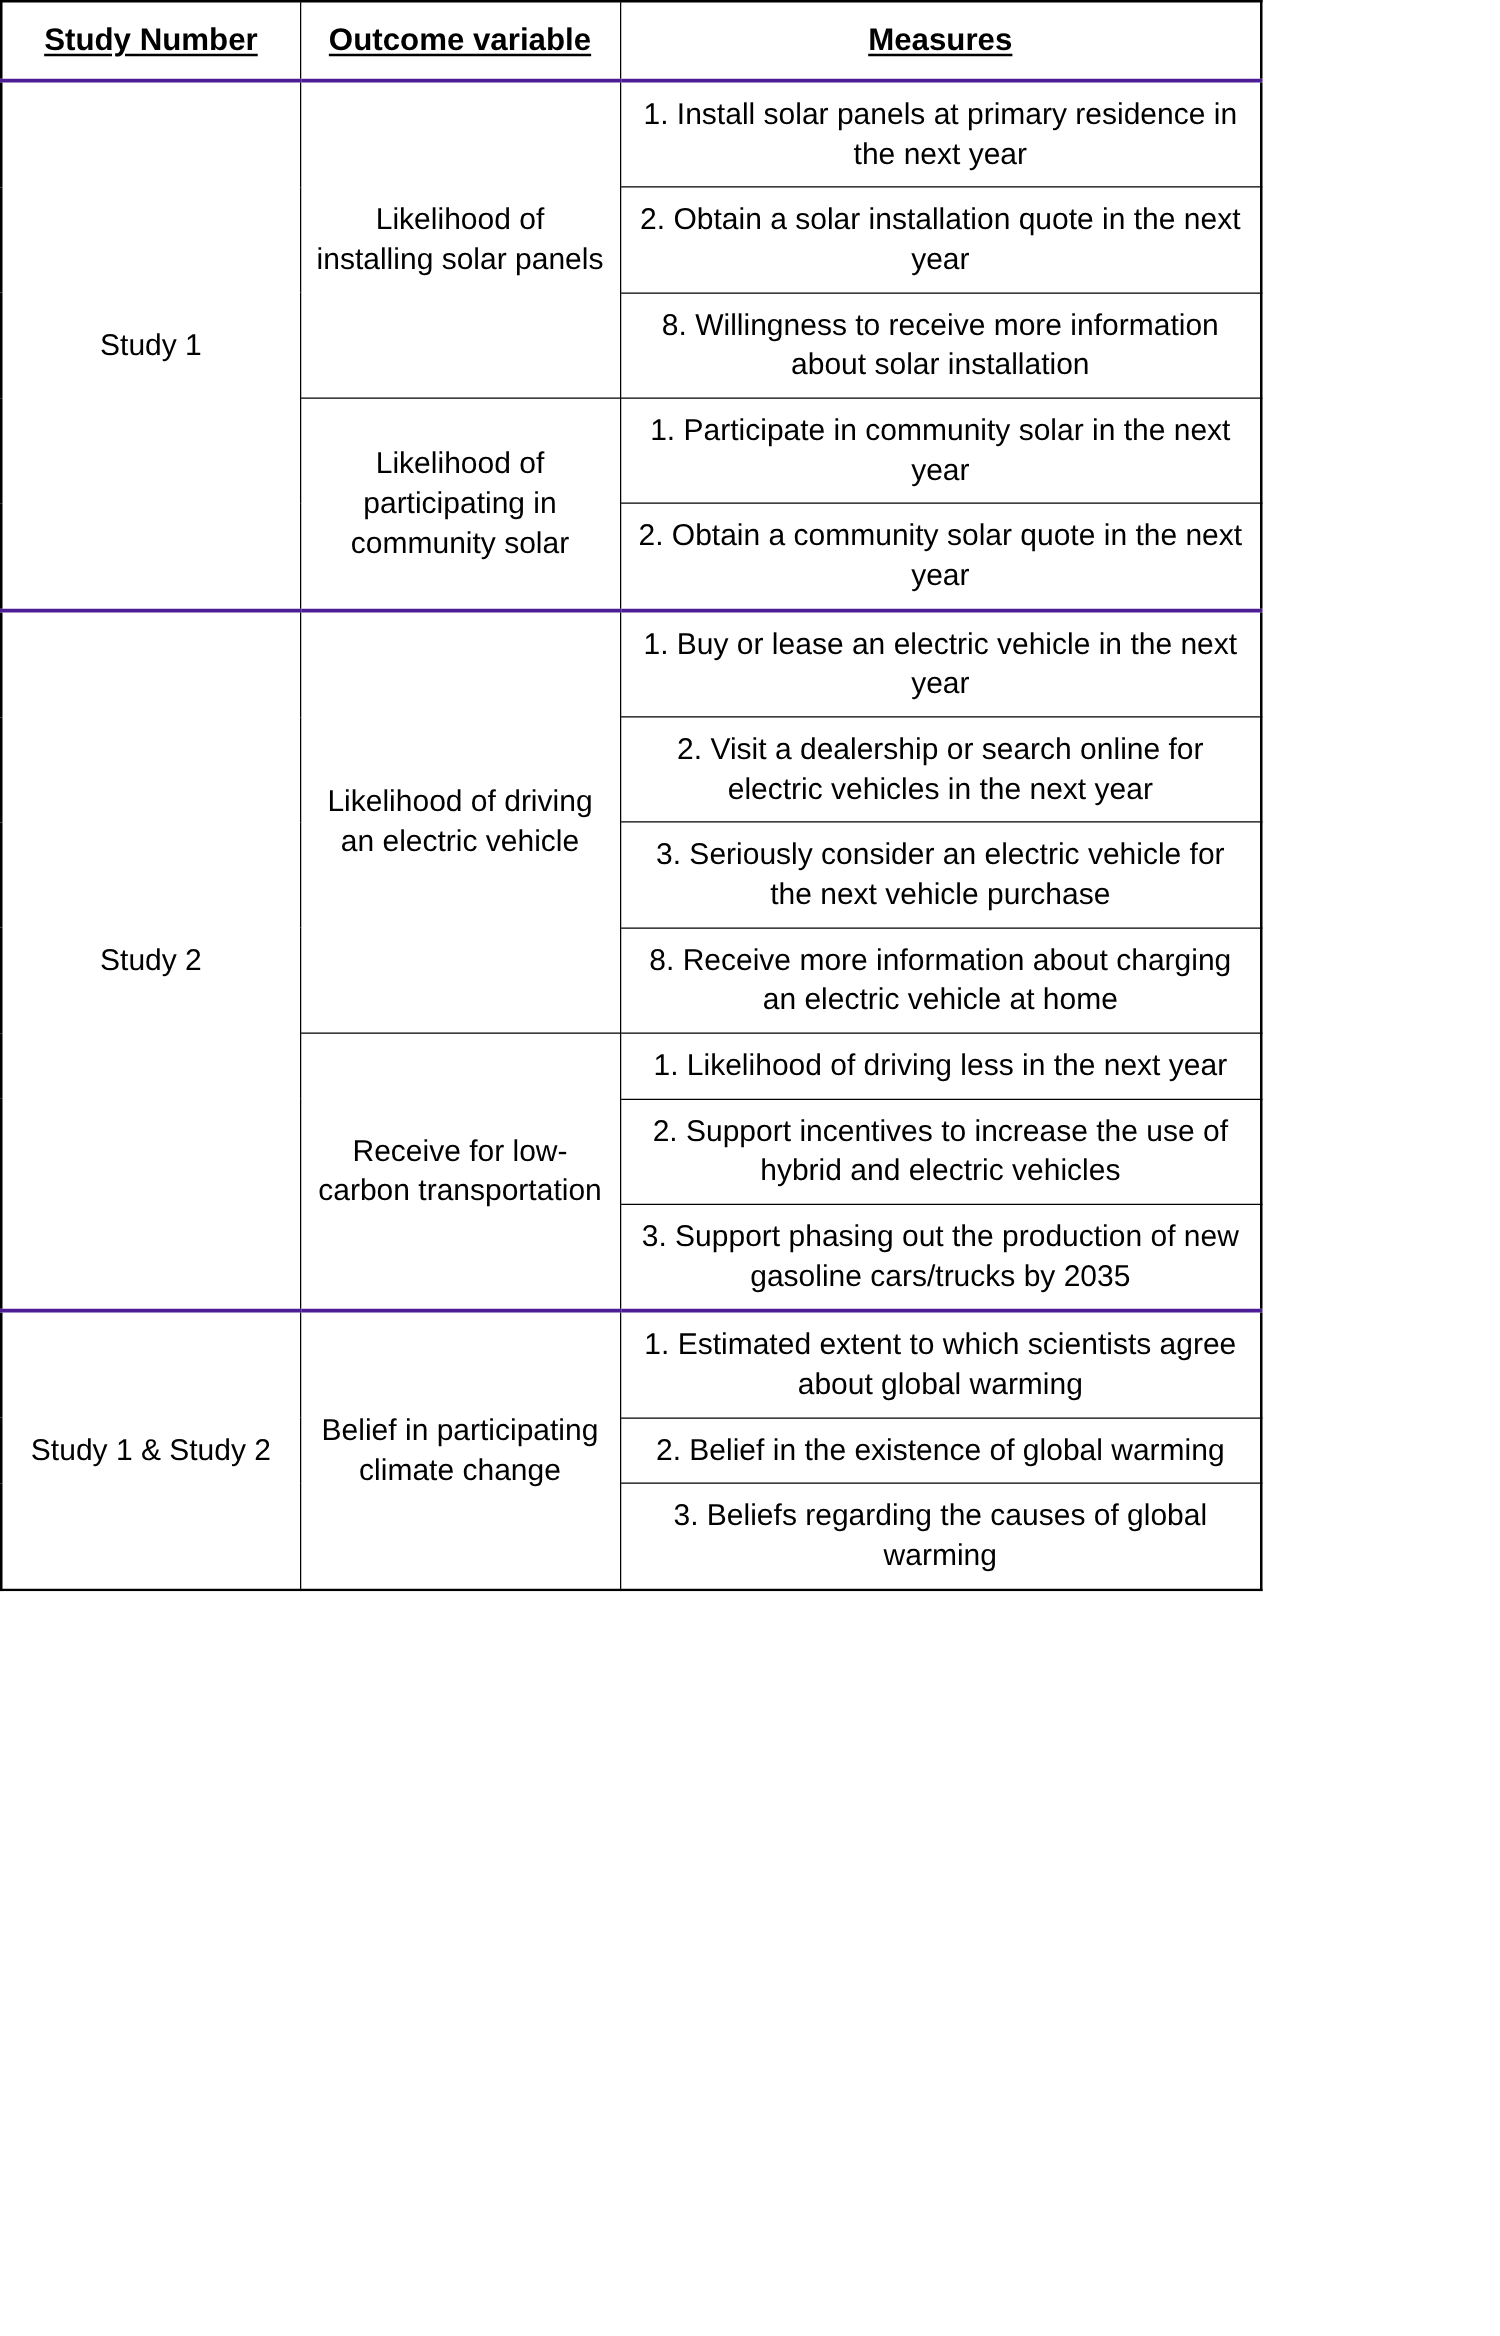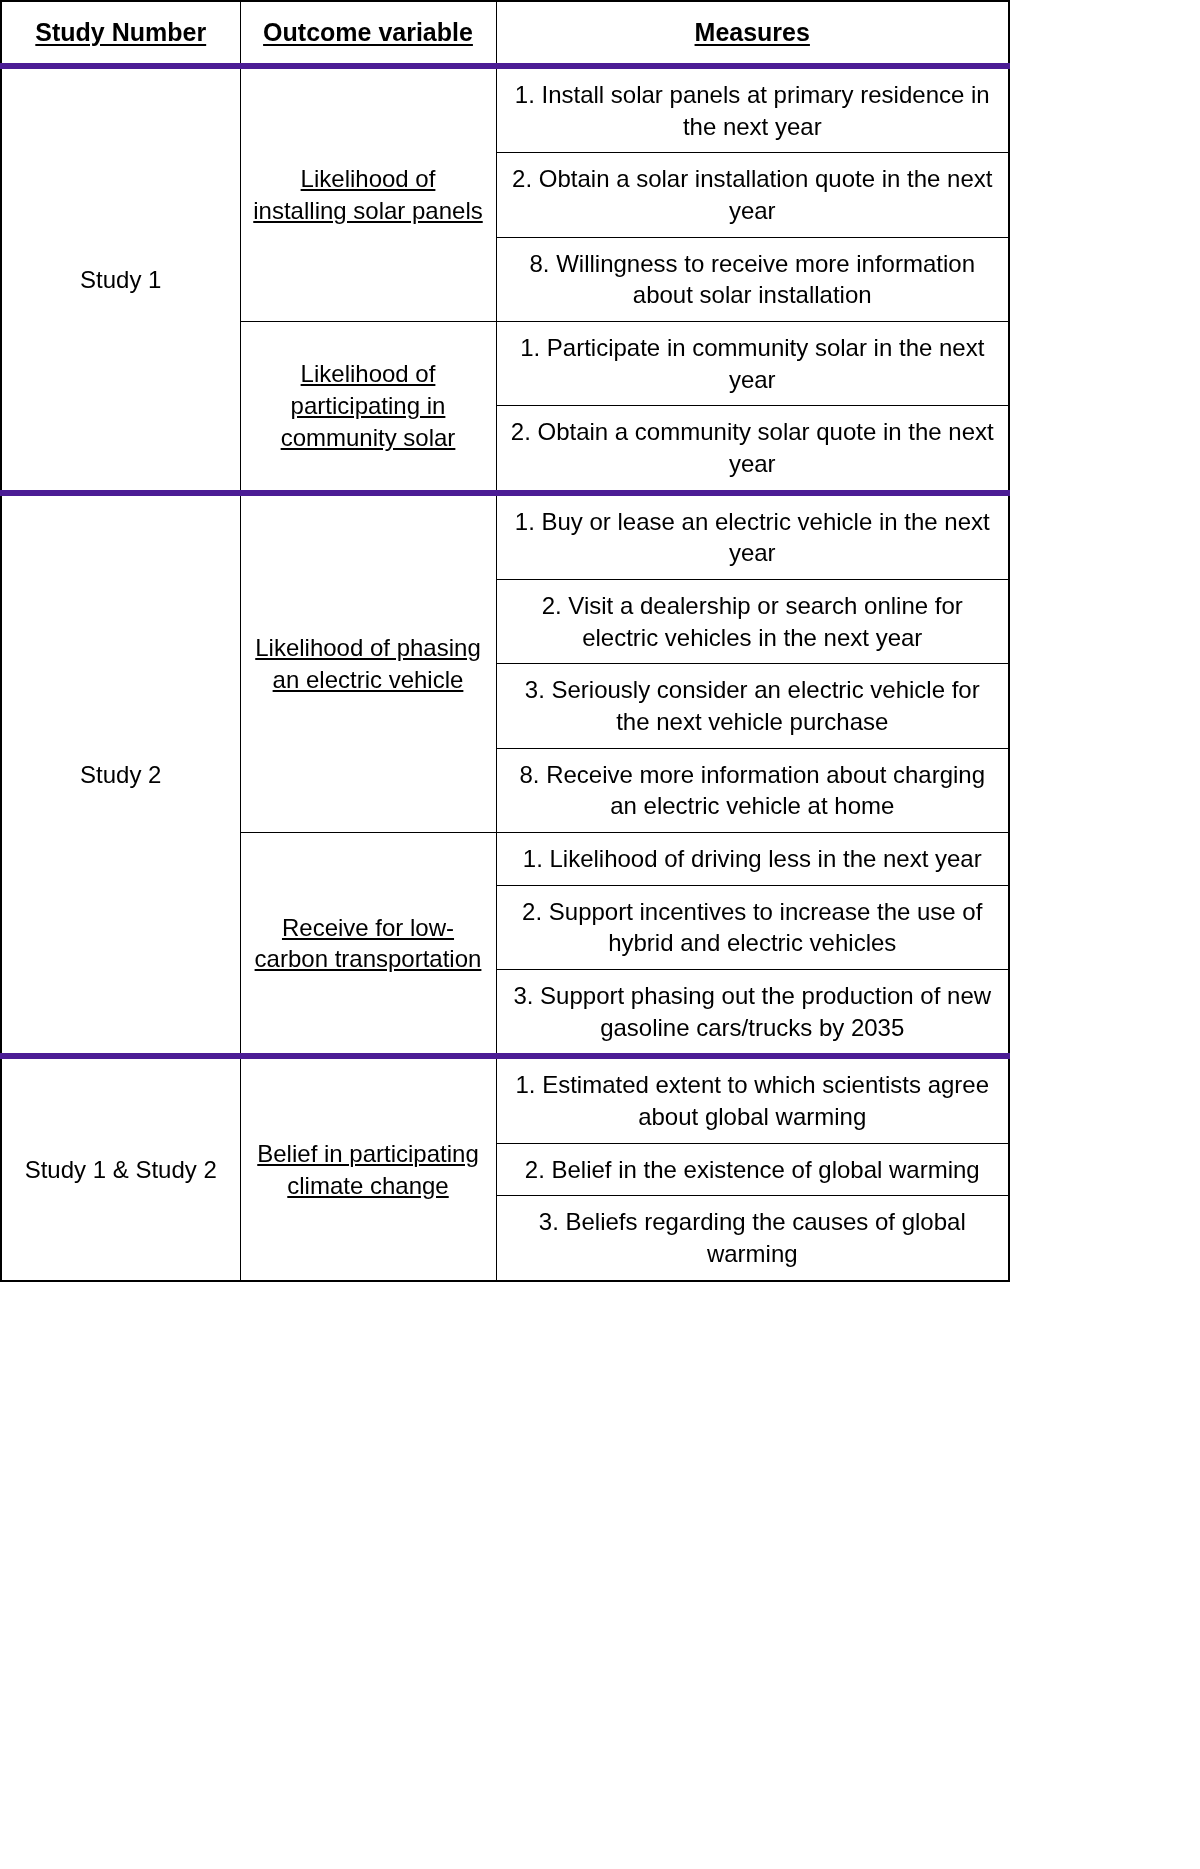--- a/index.html
+++ b/index.html
@@ -46,32 +46,31 @@
   table.measures-table thead th span.hdr {
     text-decoration: underline;
     text-underline-offset: 3px;
   }
   td.study-cell {
     font-size: 24px;
   }
   td.outcome-cell {
     font-size: 24px;
     line-height: 1.34;
-    text-decoration: underline;
   }
   td.measure-cell {
     font-size: 24px;
     line-height: 1.34;
     padding-left: 16px;
     padding-right: 16px;
   }
   
   tr.block-start > td,
   tr.block-start > th {
-    border-top: 6px solid #4c1d95;
+    border-top: 3px solid #4c1d95;
   }
 </style>
 </head>
 <body>
 
 <div class="table-wrap">
   <table class="measures-table">
     <colgroup>
       <col class="col-study">
       <col class="col-outcome">
@@ -100,21 +99,21 @@
       <tr>
         <td class="outcome-cell" rowspan="2">Likelihood of participating in community solar</td>
         <td class="measure-cell">1. Participate in community solar in the next year</td>
       </tr>
       <tr>
         <td class="measure-cell">2. Obtain a community solar quote in the next year</td>
       </tr>
 
       <tr class="block-start">
         <td class="study-cell" rowspan="7">Study 2</td>
-        <td class="outcome-cell" rowspan="4">Likelihood of phasing an electric vehicle</td>
+        <td class="outcome-cell" rowspan="4">Likelihood of driving an electric vehicle</td>
         <td class="measure-cell">1. Buy or lease an electric vehicle in the next year</td>
       </tr>
       <tr>
         <td class="measure-cell">2. Visit a dealership or search online for electric vehicles in the next year</td>
       </tr>
       <tr>
         <td class="measure-cell">3. Seriously consider an electric vehicle for the next vehicle purchase</td>
       </tr>
       <tr>
         <td class="measure-cell">8. Receive more information about charging an electric vehicle at home</td>

